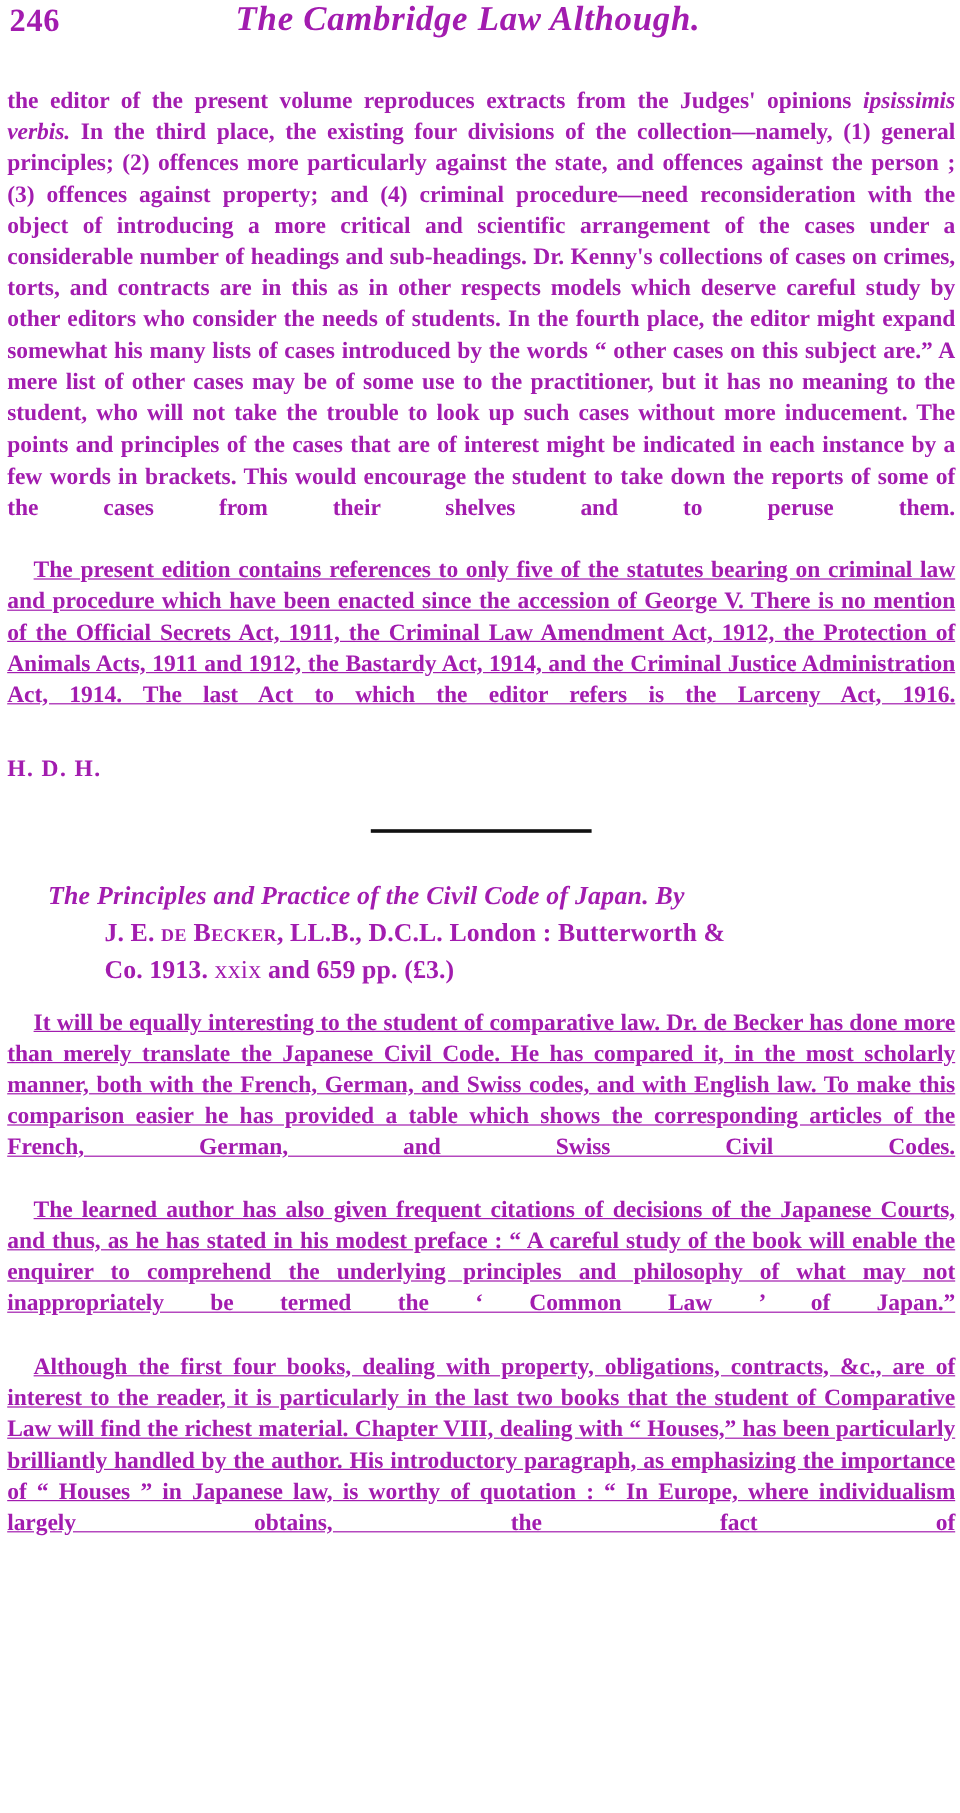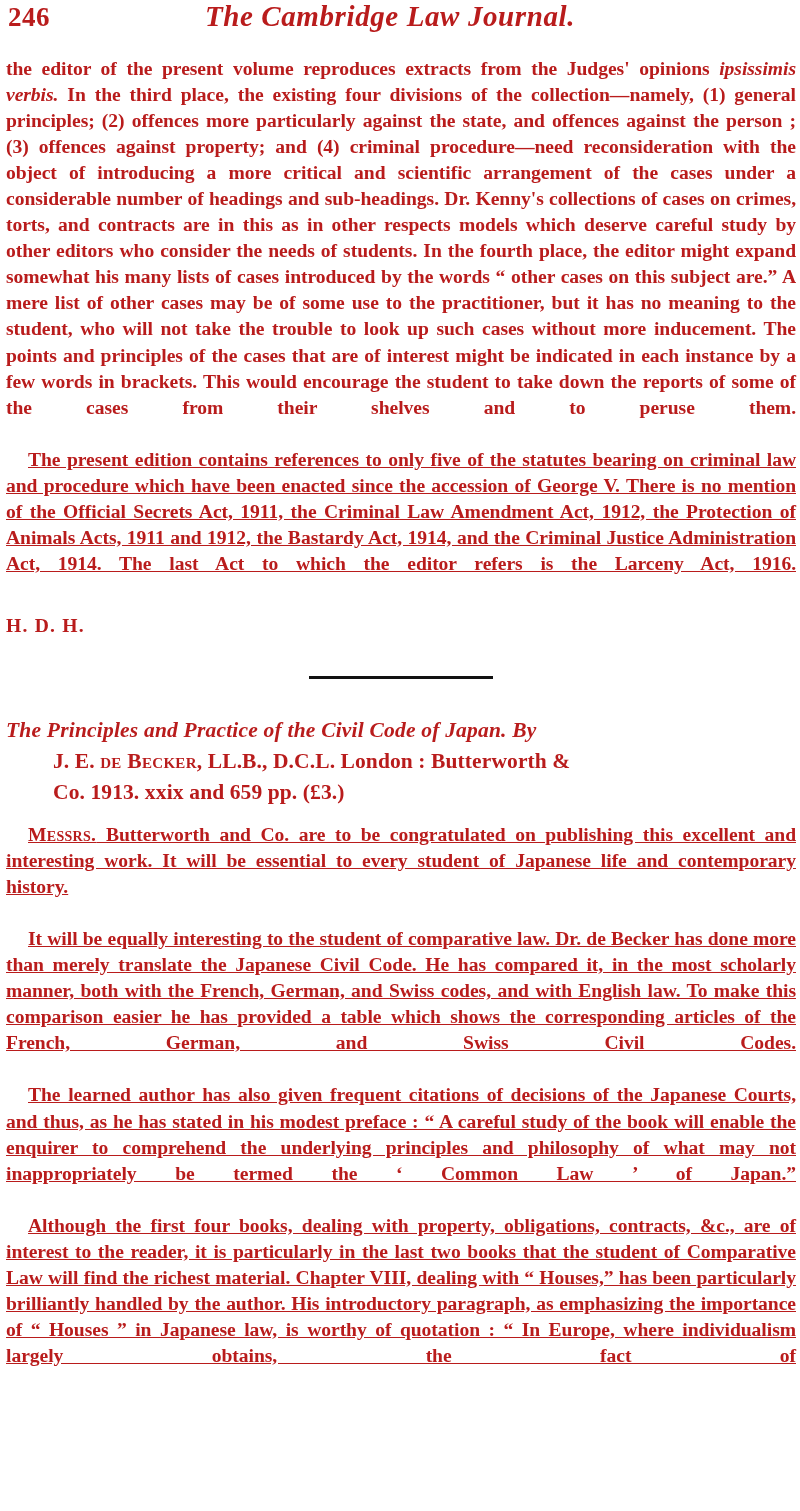--- a/index.html
+++ b/index.html
@@ -8,21 +8,21 @@
     padding: 0;
     background: #ffffff;
   }
   .page {
     position: relative;
     width: 800px;
     height: 1511px;
     background: #ffffff;
     overflow: hidden;
     font-family: "Liberation Serif", "DejaVu Serif", serif;
-    color: #b91c1c;
+    color: #a21caf;
     box-sizing: border-box;
   }
   .content {
     position: absolute;
     left: 6px;
     top: 0;
     width: 790px;
   }
 
   
@@ -55,20 +55,21 @@
 
   
   .body-block {
     font-size: 19.6px;
     line-height: 26.05px;
     text-align: justify;
     text-justify: inter-word;
     letter-spacing: -0.05px;
     font-weight: 600;
     word-spacing: 0.3px;
+    margin-top: 16px;
   }
   .body-block p {
     margin: 0;
     text-indent: 0;
   }
   .body-block p.indent {
     text-indent: 22px;
     text-decoration: underline;
   }
   .body-block p.first {
@@ -109,67 +110,67 @@
     background: #111111;
     vertical-align: middle;
   }
 
   
   .review-heading {
     font-size: 21.5px;
     line-height: 31px;
     font-weight: 600;
     margin-bottom: 14px;
+    margin-left: 34px;
   }
   .review-heading .line1 {
     display: block;
     font-style: italic;
     letter-spacing: 0.2px;
   }
   .review-heading .line2,
   .review-heading .line3 {
     display: block;
     padding-left: 47px;
     letter-spacing: 0.1px;
   }
   .review-heading .roman {
-    font-weight: 700;
+    font-weight: 400;
     letter-spacing: 0.2px;
     text-align: center;
   }
 </style>
 </head>
 <body>
 
 <div class="page">
   <div class="content">
 
     <div class="running-head">
       <span class="folio">246</span>
-      <span class="journal-title">The Cambridge Law Journal.</span>
+      <span class="journal-title">The Cambridge Law Although.</span>
     </div>
 
     <div class="body-block">
       <p class="first"><span>the editor of the present volume reproduces extracts from the Judges' opinions </span><i>ipsissimis verbis.</i><span> In the third place, the existing four divisions of the collection—namely, (1) general principles; (2) offences more particularly against the state, and offences against the person ; (3) offences against property; and (4) criminal procedure—need reconsideration with the object of introducing a more critical and scientific arrangement of the cases under a considerable number of headings and sub-headings. Dr. Kenny's collections of cases on crimes, torts, and contracts are in this as in other respects models which deserve careful study by other editors who consider the needs of students. In the fourth place, the editor might expand somewhat his many lists of cases introduced by the words “ other cases on this subject are.” A mere list of other cases may be of some use to the practitioner, but it has no meaning to the student, who will not take the trouble to look up such cases without more inducement. The points and principles of the cases that are of interest might be indicated in each instance by a few words in brackets. This would encourage the student to take down the reports of some of the cases from their shelves and to peruse them.</span></p>
       <p class="indent">The present edition contains references to only five of the statutes bearing on criminal law and procedure which have been enacted since the accession of George V. There is no mention of the Official Secrets Act, 1911, the Criminal Law Amendment Act, 1912, the Protection of Animals Acts, 1911 and 1912, the Bastardy Act, 1914, and the Criminal Justice Administration Act, 1914. The last Act to which the editor refers is the Larceny Act, 1916.</p>
     </div>
 
     <div class="signature">H. D. H.</div>
 
     <div class="divider-wrap">
       <span class="divider"></span>
     </div>
 
     <div class="review-heading">
       <span class="line1"><i>The Principles and Practice of the Civil Code of Japan.</i><span> By</span></span>
       <span class="line2"><span>J. E. </span><span class="smallcaps">de Becker</span><span>, LL.B., D.C.L.  London : Butterworth &amp;</span></span>
       <span class="line3"><span>Co.  1913.  </span><span class="roman">xxix</span><span> and 659 pp.  (£3.)</span></span>
     </div>
 
     <div class="body-block">
-      <p class="indent"><span class="smallcaps">Messrs.</span><span> Butterworth and Co. are to be congratulated on publishing this excellent and interesting work. It will be essential to every student of Japanese life and contemporary history.</span></p>
       <p class="indent">It will be equally interesting to the student of comparative law. Dr. de Becker has done more than merely translate the Japanese Civil Code. He has compared it, in the most scholarly manner, both with the French, German, and Swiss codes, and with English law. To make this comparison easier he has provided a table which shows the corresponding articles of the French, German, and Swiss Civil Codes.</p>
       <p class="indent">The learned author has also given frequent citations of decisions of the Japanese Courts, and thus, as he has stated in his modest preface : “ A careful study of the book will enable the enquirer to comprehend the underlying principles and philosophy of what may not inappropriately be termed the ‘ Common Law ’ of Japan.”</p>
       <p class="indent">Although the first four books, dealing with property, obligations, contracts, &amp;c., are of interest to the reader, it is particularly in the last two books that the student of Comparative Law will find the richest material. Chapter VIII, dealing with “ Houses,” has been particularly brilliantly handled by the author.  His introductory paragraph, as emphasizing the importance of “ Houses ” in Japanese law, is worthy of quotation : “ In Europe, where individualism largely obtains, the fact of</p>
     </div>
 
   </div>
 </div>
 
 </body></html>

